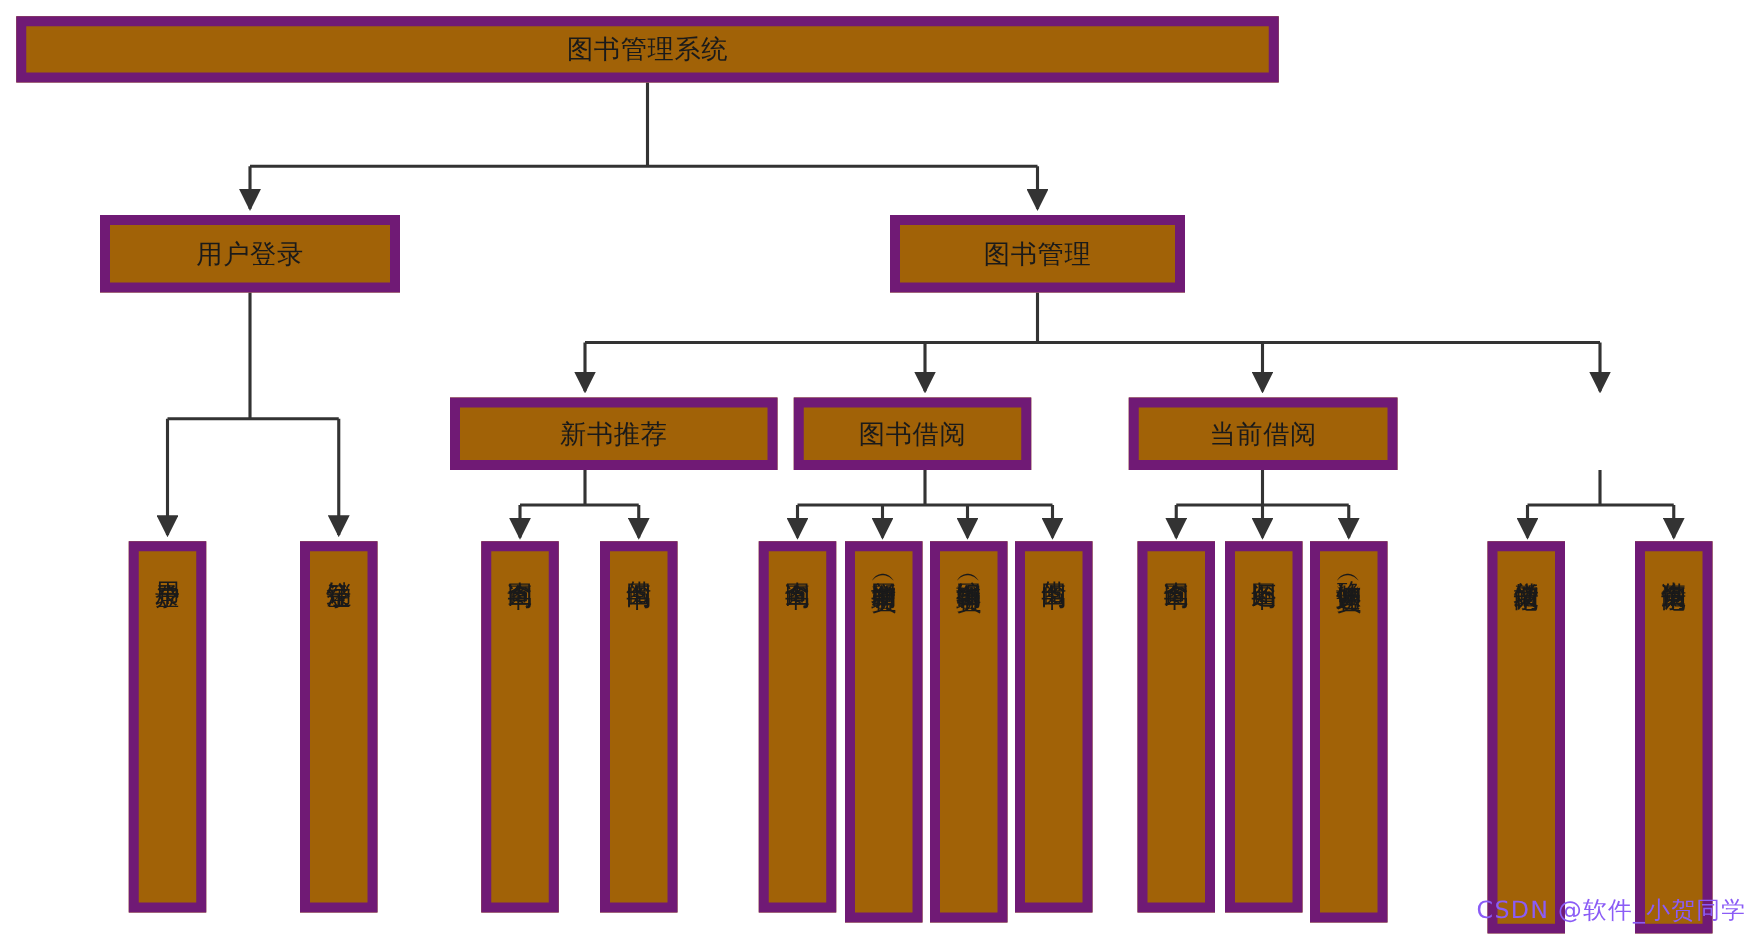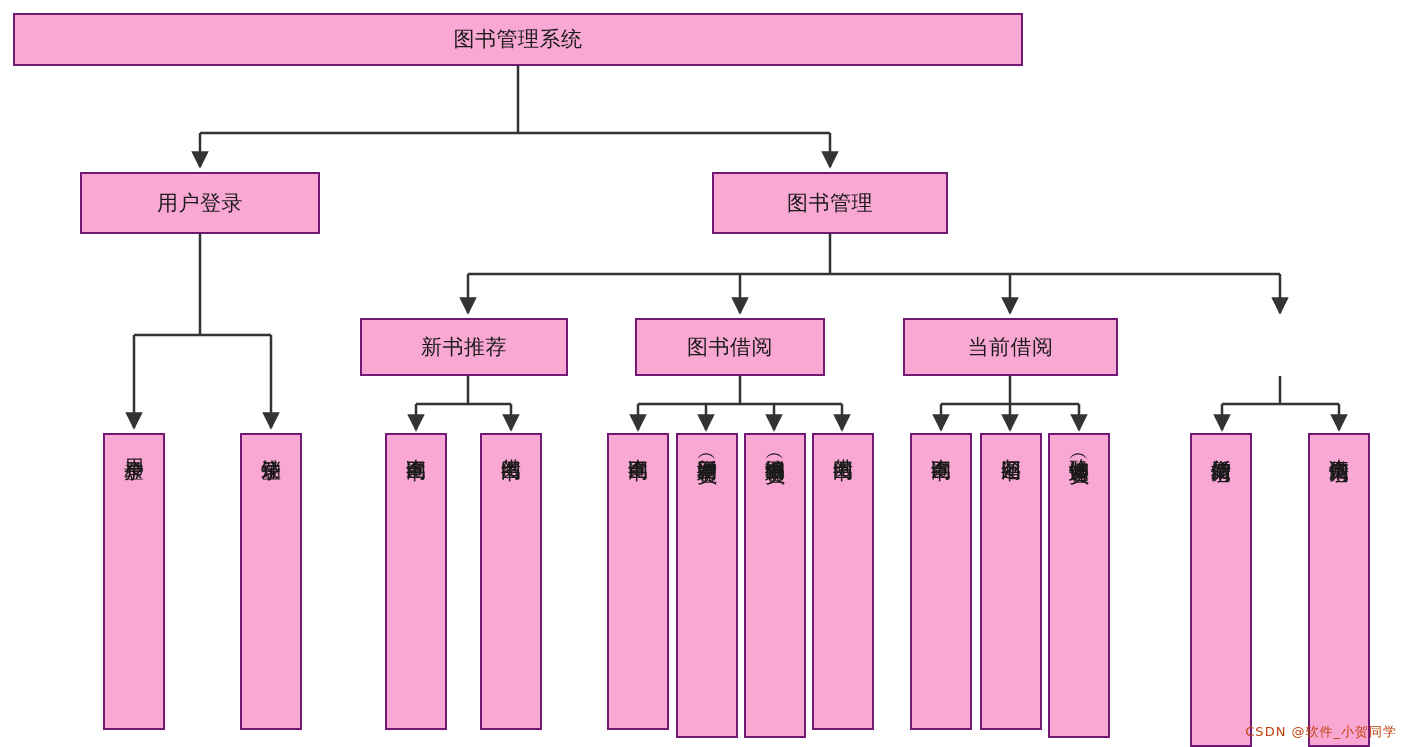--- a/index.html
+++ b/index.html
@@ -13,22 +13,22 @@
   #canvas {
     position: relative;
     width: 1405px;
     height: 747px;
     background: #ffffff;
     overflow: hidden;
   }
   .node {
     position: absolute;
     box-sizing: border-box;
-    border: 2px solid #701a75;
-    background: #f9a8d4;
+    border: 8px solid #701a75;
+    background: #a16207;
     display: flex;
     align-items: center;
     justify-content: center;
     color: #1a1a1a;
   }
   .node-label {
     display: block;
     text-align: center;
     line-height: 1.18;
     letter-spacing: 0.5px;
@@ -59,22 +59,22 @@
     left: 0;
     top: 0;
     width: 1405px;
     height: 747px;
     pointer-events: none;
   }
   .watermark {
     position: absolute;
     right: 8px;
     bottom: 6px;
-    font-size: 13px;
-    color: #c2410c;
+    font-size: 19px;
+    color: #8b5cf6;
     letter-spacing: 1px;
     white-space: nowrap;
   }
 </style>
 </head>
 <body>
 
 <div id="canvas">
 
   <svg class="links" viewBox="0 0 1405 747">
@@ -134,21 +134,21 @@
   </div>
 
   <div class="node h-node" style="left:80px; top:172px; width:240px; height:62px;">
     <span class="node-label">用户登录</span>
   </div>
 
   <div class="node h-node" style="left:712px; top:172px; width:236px; height:62px;">
     <span class="node-label">图书管理</span>
   </div>
 
-  <div class="node h-node" style="left:360px; top:318px; width:208px; height:58px;">
+  <div class="node h-node" style="left:360px; top:318px; width:262px; height:58px;">
     <span class="node-label">新书推荐</span>
   </div>
 
   <div class="node h-node" style="left:635px; top:318px; width:190px; height:58px;">
     <span class="node-label">图书借阅</span>
   </div>
 
   <div class="node h-node" style="left:903px; top:318px; width:215px; height:58px;">
     <span class="node-label">当前借阅</span>
   </div>

